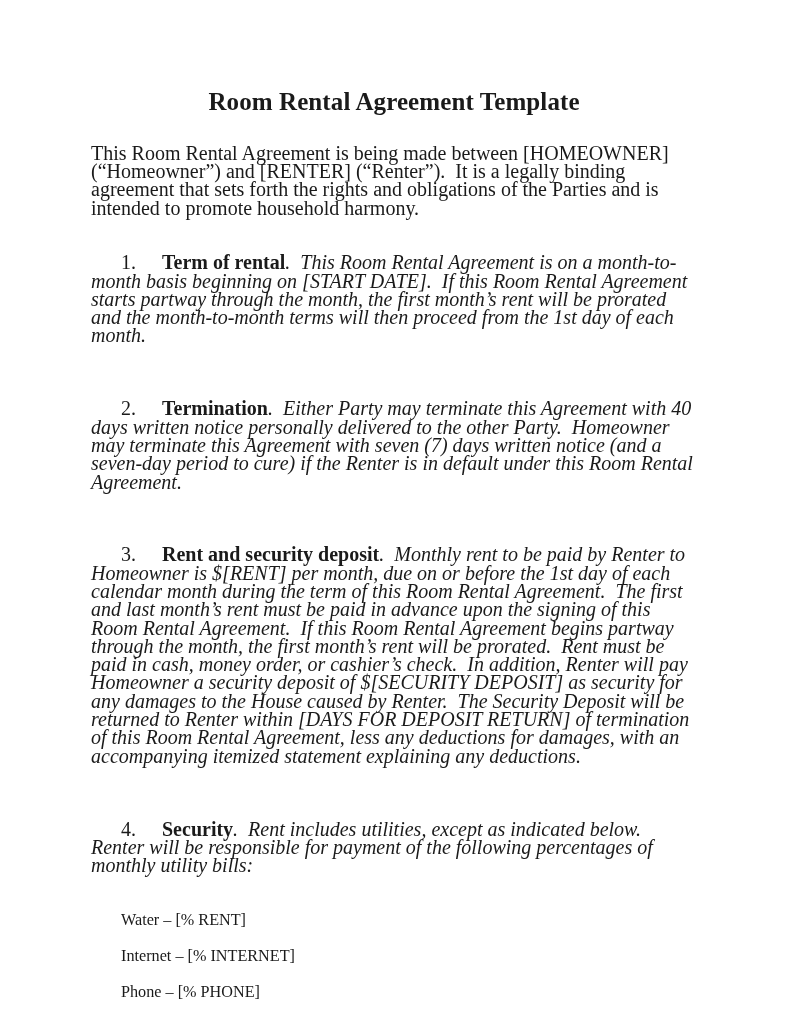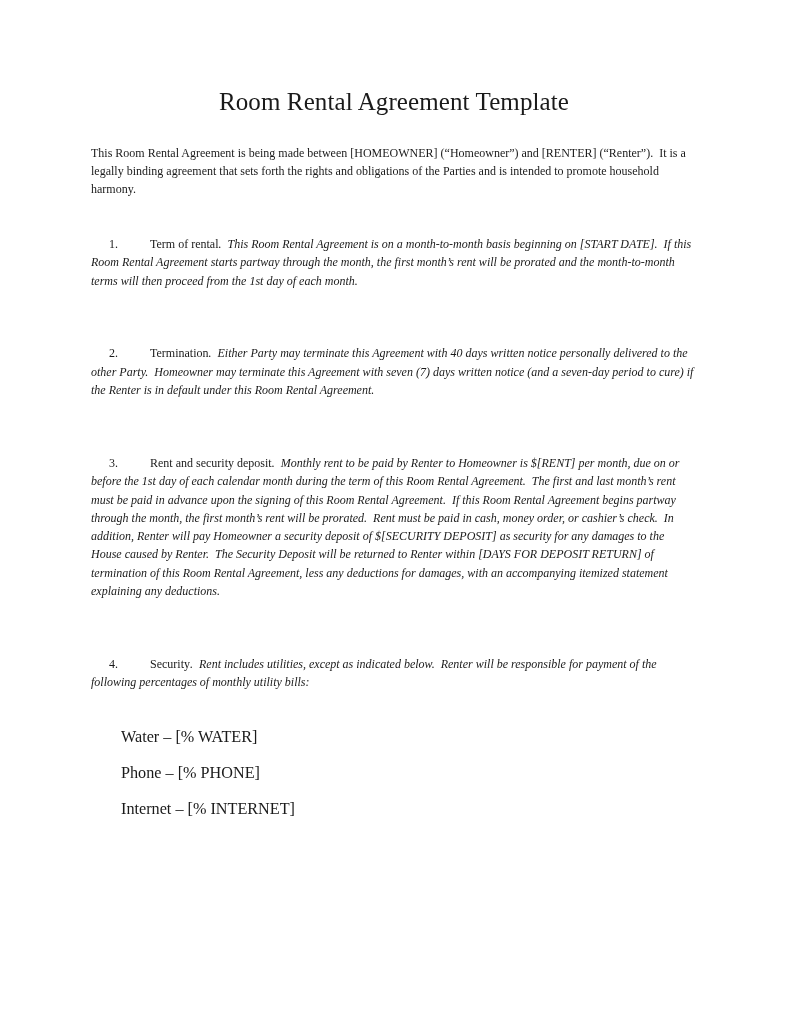--- a/index.html
+++ b/index.html
@@ -20,46 +20,46 @@
     box-sizing: border-box;
   }
   .content {
     position: absolute;
     left: 91px;
     top: 88px;
     width: 606px;
   }
   .doc-title {
     font-size: 25px;
-    font-weight: normal;
+    font-weight: bold;
     text-align: center;
     letter-spacing: 0.1px;
     margin: 0 0 27px 0;
     line-height: 1.15;
   }
   .para {
-    font-size: 12px;
+    font-size: 20px;
     line-height: 18.3px;
     text-align: left;
     margin: 0 0 18px 0;
     white-space: pre-wrap;
   }
   .para:last-child {
     margin-bottom: 0;
   }
   .numbered {
     position: relative;
     padding-left: 0;
   }
   .num {
     display: inline-block;
     width: 41px;
   }
   .lead {
-    font-weight: normal;
+    font-weight: bold;
   }
   .hang {
     display: inline;
     font-style: italic;
   }
   .util-item {
     font-size: 16.2px;
     line-height: 18.3px;
     margin: 0 0 18px 0;
     padding-left: 30px;
@@ -90,20 +90,20 @@
 
     <p class="para numbered">
       <span class="num">3.</span><span class="lead">Rent and security deposit</span><span class="hang">.  Monthly rent to be paid by Renter to Homeowner is $[RENT] per month, due on or before the 1st day of each calendar month during the term of this Room Rental Agreement.  The first and last month’s rent must be paid in advance upon the signing of this Room Rental Agreement.  If this Room Rental Agreement begins partway through the month, the first month’s rent will be prorated.  Rent must be paid in cash, money order, or cashier’s check.  In addition, Renter will pay Homeowner a security deposit of $[SECURITY DEPOSIT] as security for any damages to the House caused by Renter.  The Security Deposit will be returned to Renter within [DAYS FOR DEPOSIT RETURN] of termination of this Room Rental Agreement, less any deductions for damages, with an accompanying itemized statement explaining any deductions.</span>
     </p>
 
     <p class="para numbered">
       <span class="num">4.</span><span class="lead">Security</span><span class="hang">.  Rent includes utilities, except as indicated below.  Renter will be responsible for payment of the following percentages of monthly utility bills:</span>
     </p>
 
     <div class="util-list">
-      <p class="util-item">Water – [% WATER]</p>
+      <p class="util-item">Water – [% RENT]</p>
+      <p class="util-item">Internet – [% INTERNET]</p>
       <p class="util-item">Phone – [% PHONE]</p>
-      <p class="util-item">Internet – [% INTERNET]</p>
 
     </div>
 
   </div>
 </div>
 
 </body></html>

